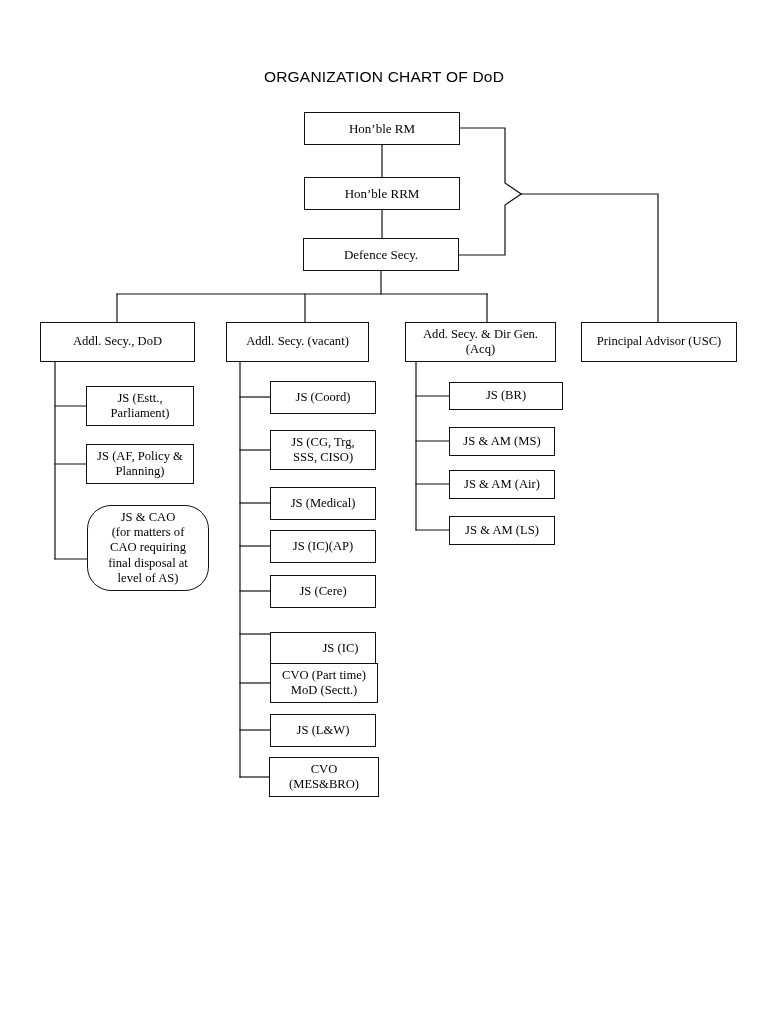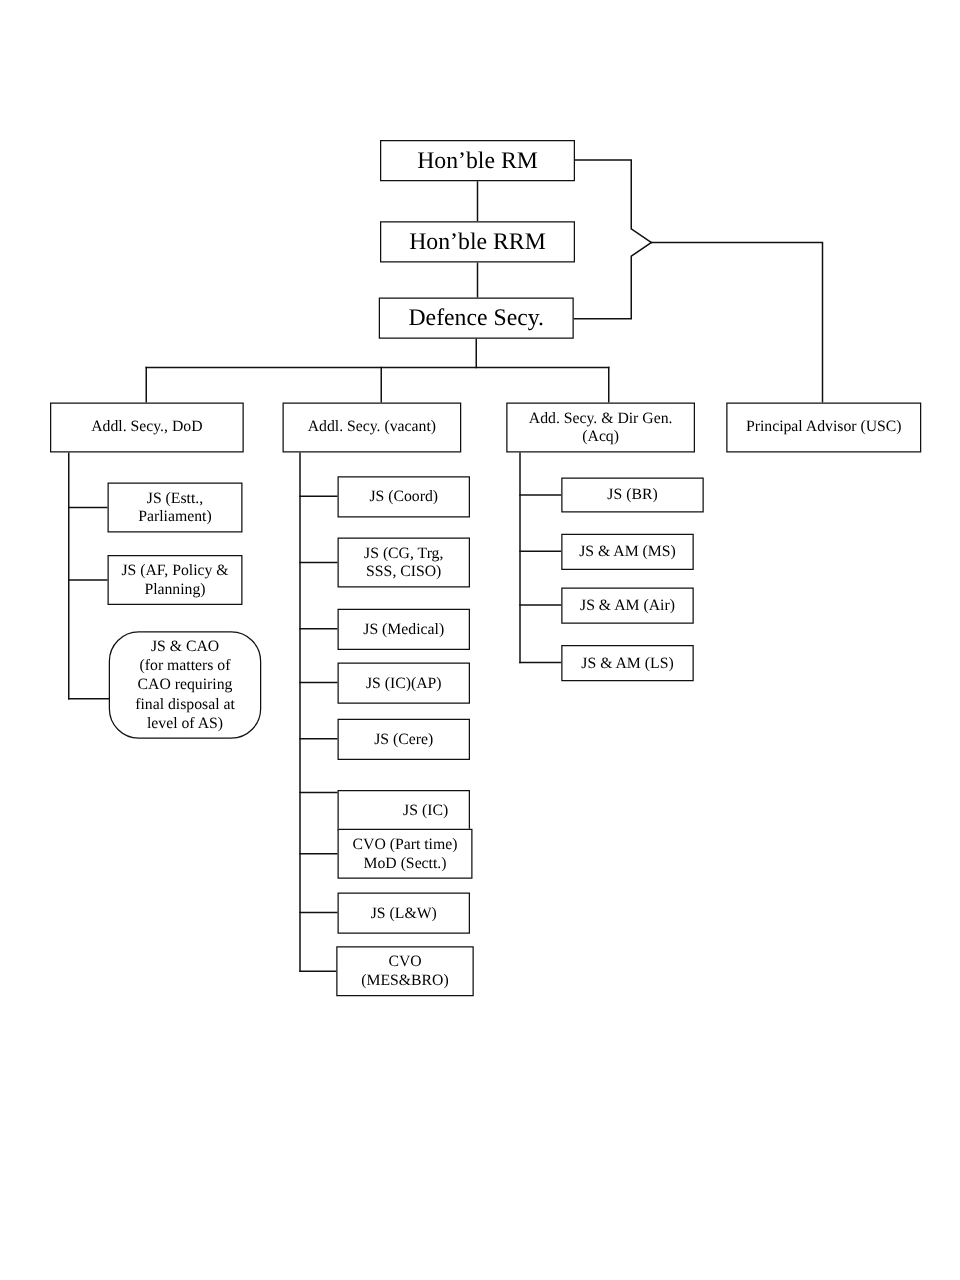--- a/index.html
+++ b/index.html
@@ -42,28 +42,29 @@
     background: #ffffff;
     display: flex;
     align-items: center;
     justify-content: center;
     text-align: center;
     color: #000000;
     font-size: 12.6px;
     line-height: 1.22;
     padding: 1px 3px;
   }
-  .node.top-level { font-size: 19px; }
+  .node.top-level { font-size: 13px; }
   .node .node-text { display: block; width: 100%; }
 </style>
 </head>
 <body>
 
 <div id="page">
 
+  <div id="chart-title">ORGANIZATION CHART OF DoD</div>
 
   <svg id="connectors" viewBox="0 0 768 1024">
       <path d="M 382 145 L 382 177" fill="none" stroke="#111111" stroke-width="1.2" stroke-linecap="square" stroke-linejoin="miter"></path>
       <path d="M 382 210 L 382 238" fill="none" stroke="#111111" stroke-width="1.2" stroke-linecap="square" stroke-linejoin="miter"></path>
       <path d="M 460 128 L 505 128 L 505 183 L 521 194" fill="none" stroke="#111111" stroke-width="1.2" stroke-linecap="square" stroke-linejoin="miter"></path>
       <path d="M 459 255 L 505 255 L 505 205 L 521 194" fill="none" stroke="#111111" stroke-width="1.2" stroke-linecap="square" stroke-linejoin="miter"></path>
       <path d="M 521 194 L 658 194 L 658 322" fill="none" stroke="#111111" stroke-width="1.2" stroke-linecap="square" stroke-linejoin="miter"></path>
       <path d="M 381 271 L 381 294" fill="none" stroke="#111111" stroke-width="1.2" stroke-linecap="square" stroke-linejoin="miter"></path>
       <path d="M 117 294 L 487 294" fill="none" stroke="#111111" stroke-width="1.2" stroke-linecap="square" stroke-linejoin="miter"></path>
       <path d="M 117 294 L 117 322" fill="none" stroke="#111111" stroke-width="1.2" stroke-linecap="square" stroke-linejoin="miter"></path>

